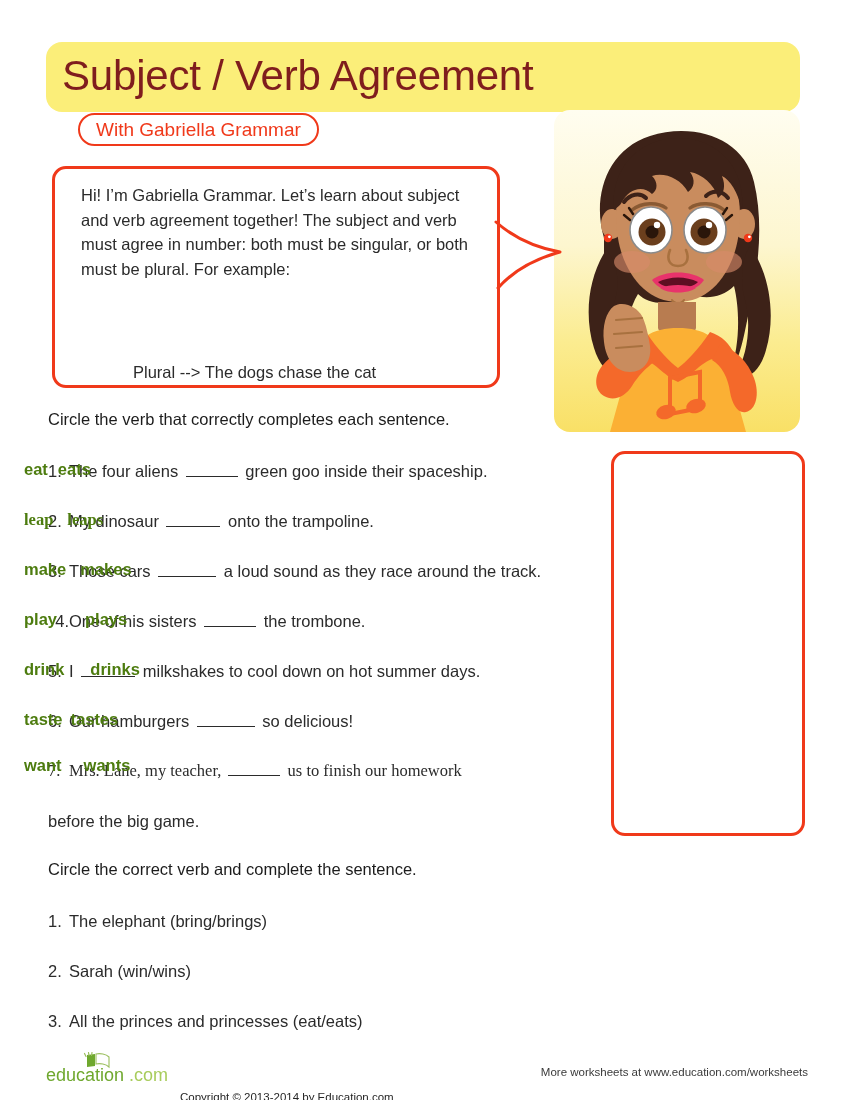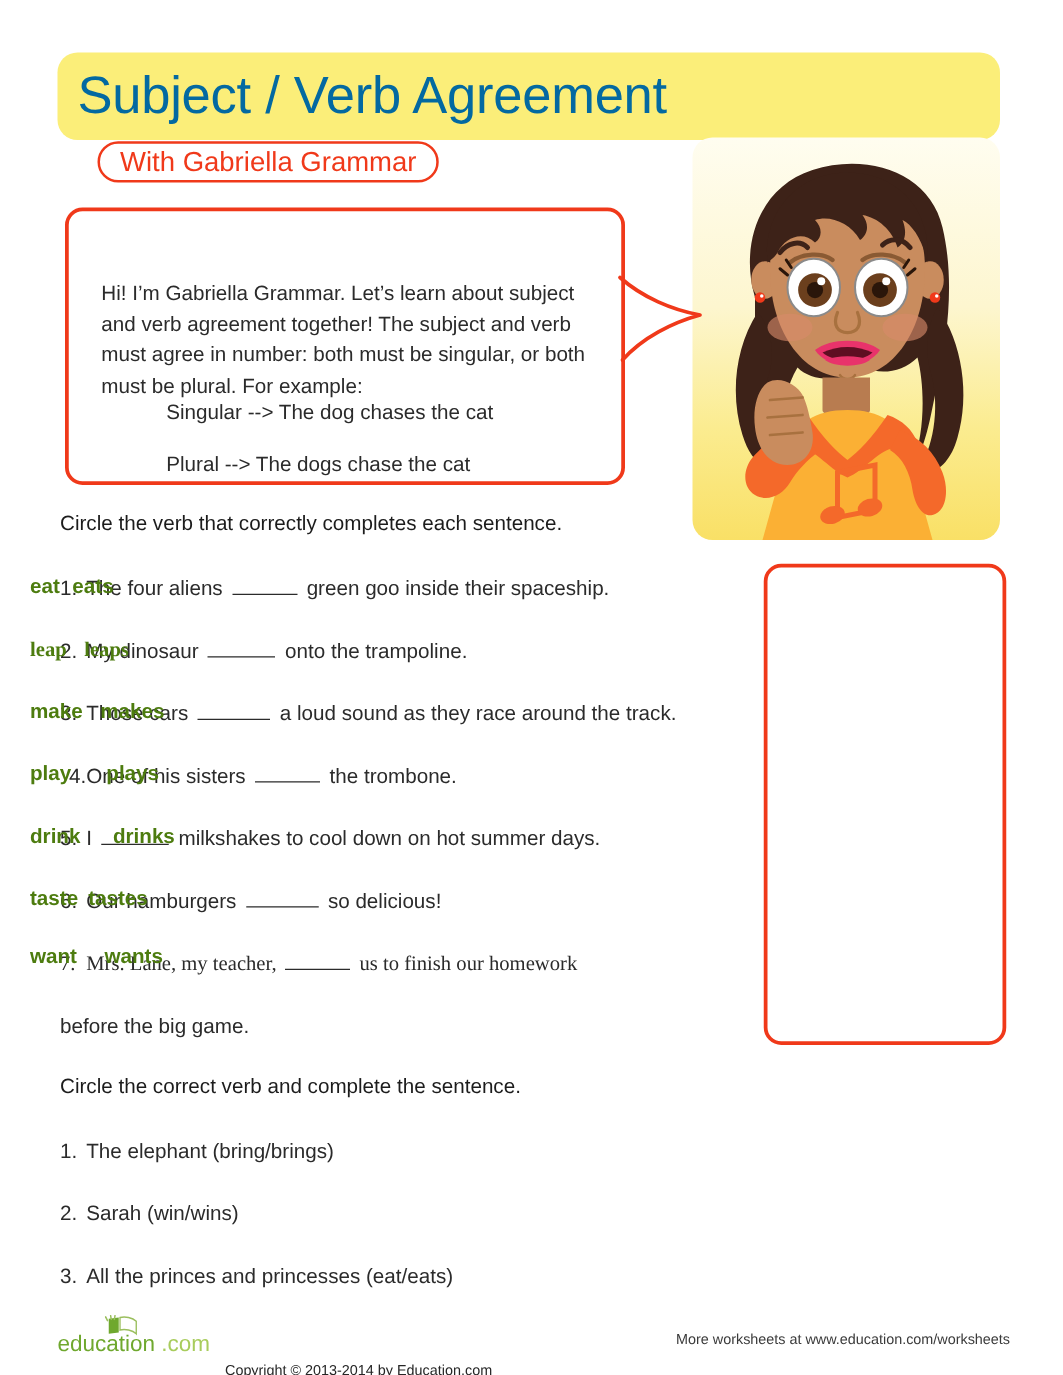--- a/index.html
+++ b/index.html
@@ -25,41 +25,41 @@
     height: 70px;
     background: #fbee79;
     border-radius: 16px;
   }
   #page-title {
     position: absolute;
     left: 62px;
     top: 44px;
     font-size: 42px;
     line-height: 64px;
-    color: #0369a1;
+    color: #7f1d1d;
     font-family: "Liberation Sans", sans-serif;
     font-weight: 400;
     letter-spacing: -0.2px;
     white-space: nowrap;
   }
   #subtitle-pill {
     position: absolute;
     left: 78px;
     top: 113px;
     height: 33px;
     padding: 0 16px;
     border: 2.5px solid #f0391a;
     border-radius: 18px;
     background: #ffffff;
     display: flex;
     align-items: center;
     box-sizing: border-box;
   }
   #subtitle-pill .pill-text {
-    font-size: 22px;
+    font-size: 19px;
     color: #f0391a;
     white-space: nowrap;
     line-height: 1;
   }
 
   
   #character-panel {
     position: absolute;
     left: 554px;
     top: 110px;
@@ -92,21 +92,20 @@
     pointer-events: none;
   }
   .bubble-body {
     position: absolute;
     left: 26px;
     top: 14px;
     width: 398px;
     font-size: 16.5px;
     line-height: 24.5px;
     color: #2b2b2b;
-    margin-top: 40px;
   }
   .bubble-example {
     position: absolute;
     left: 78px;
     font-size: 16.5px;
     line-height: 24px;
     color: #2b2b2b;
     white-space: nowrap;
   }
   #bubble-example-singular { top: 149px; }
@@ -293,21 +292,20 @@
              C174 268 168 256 158 250 Z" fill="#F4692A"></path>
 
     <path d="M116 268 L146 262 L146 298 L116 304 Z" fill="none" stroke="#F4692A" stroke-width="4"></path>
     <ellipse cx="112" cy="302" rx="10" ry="7" fill="#F4692A" transform="rotate(-16 112 302)"></ellipse>
     <ellipse cx="142" cy="296" rx="10" ry="7" fill="#F4692A" transform="rotate(-16 142 296)"></ellipse>
   </svg>
 </div>
 
 <div id="speech-bubble">
   <div class="bubble-body">Hi!  I’m Gabriella Grammar. Let’s learn about subject and verb agreement together!  The subject and verb must agree in number: both must be singular, or both must be plural.  For example:</div>
-  <div class="bubble-example" id="bubble-example-singular">Singular --&gt; The dog chases the cat</div>
   <div class="bubble-example" id="bubble-example-plural">Plural --&gt; The dogs chase the cat</div>
 </div>
 <svg id="speech-tail" viewBox="0 0 76 80" xmlns="http://www.w3.org/2000/svg">
   <path d="M2 6 C20 22 44 32 66 36 C44 42 20 54 4 72" fill="none" stroke="#F0391A" stroke-width="3" stroke-linecap="round" stroke-linejoin="round"></path>
 </svg>
 
 <div class="section-heading" id="heading-1">Circle the verb that correctly completes each sentence.</div>
 <div id="section1-questions">
     <div class="question-row" style="top: 460px;"><span class="q-num">1.</span><span>The four aliens </span><span class="blank-line" style="width: 52px;"></span><span> green goo inside their spaceship.</span></div>
     <div class="question-row" style="top: 510px;"><span class="q-num">2.</span><span>My dinosaur </span><span class="blank-line" style="width: 54px;"></span><span> onto the trampoline.</span></div>

